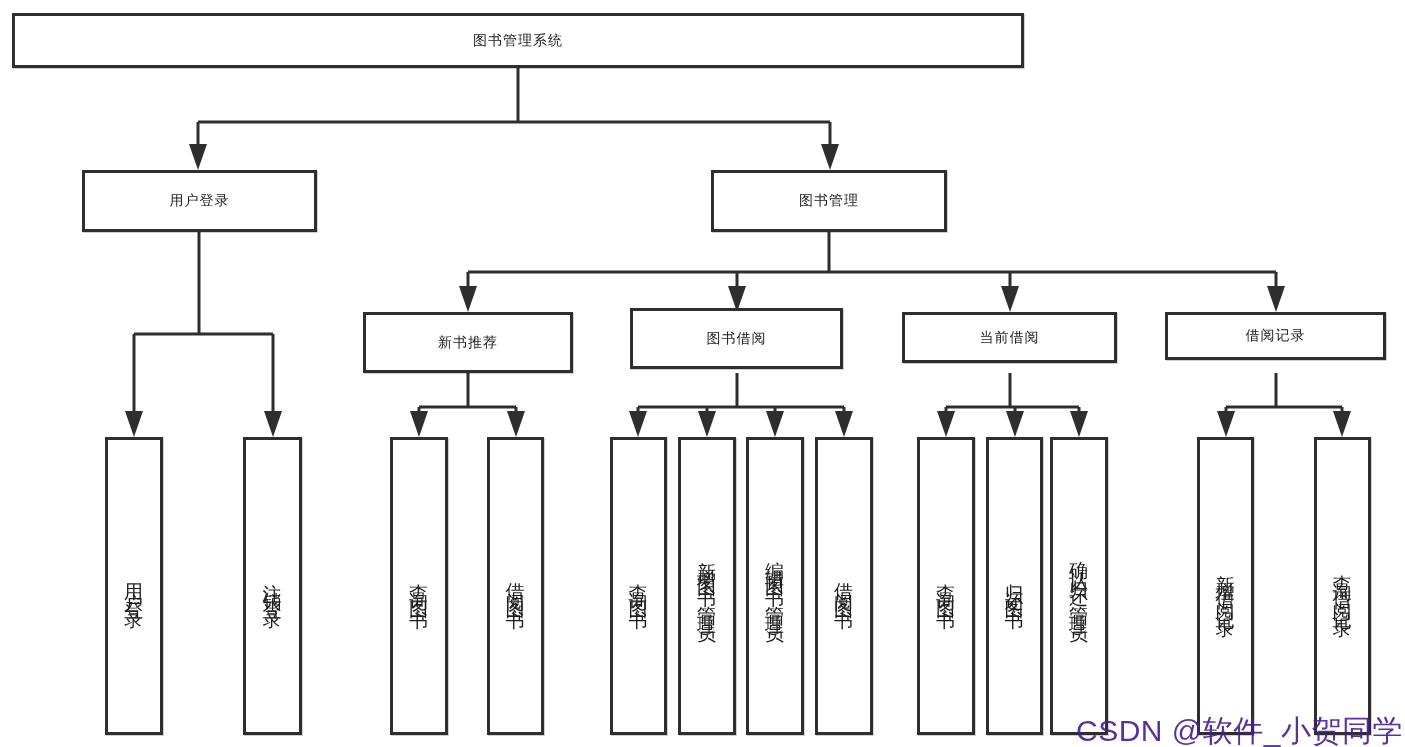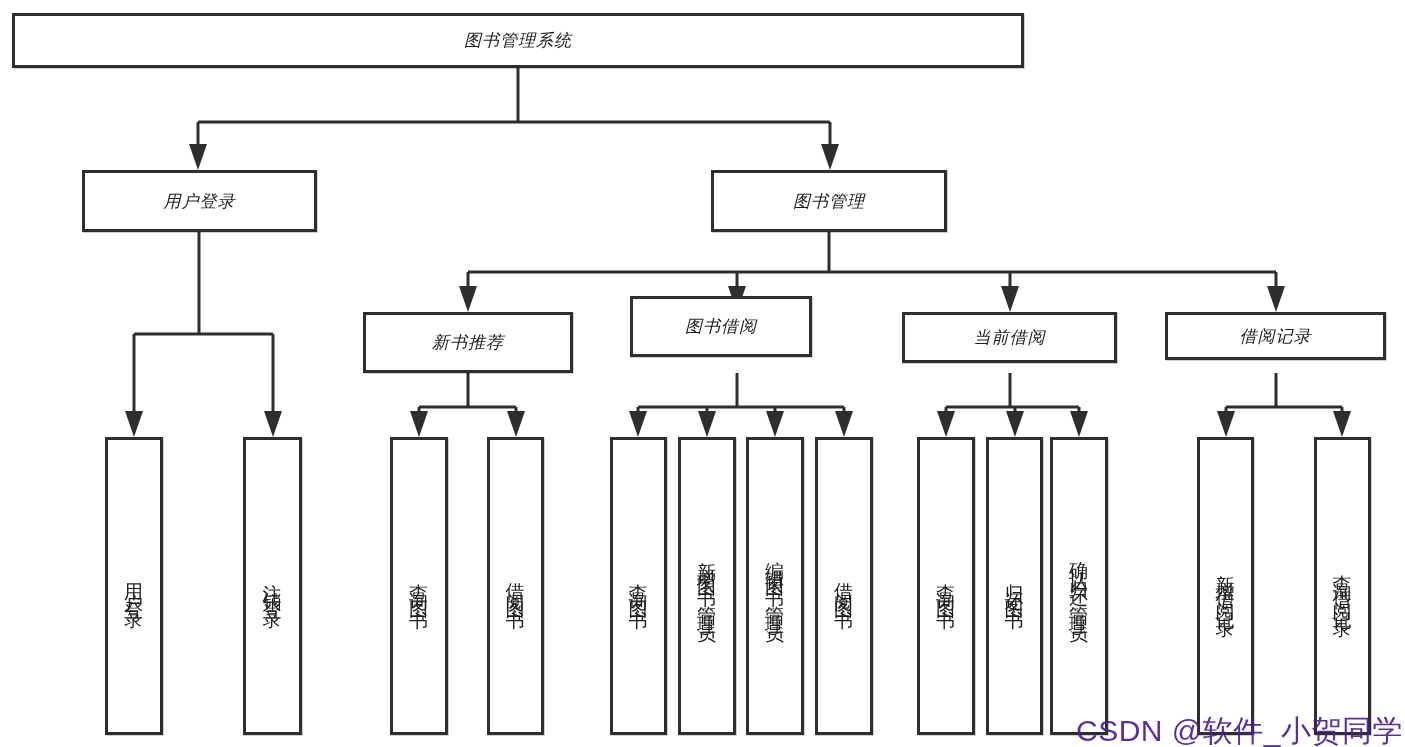--- a/index.html
+++ b/index.html
@@ -27,24 +27,23 @@
     box-sizing: border-box;
     border: 3px solid #2e2e2e;
     background: #ffffff;
     color: #1c1c1c;
     display: flex;
     align-items: center;
     justify-content: center;
     box-shadow: 1px 1px 0 rgba(0,0,0,0.18);
   }
   .hnode {
-    font-size: 17px;
+    font-size: 14px;
     letter-spacing: 1px;
     white-space: nowrap;
-    font-style: italic;
   }
   .leaf .vtext {
     writing-mode: vertical-rl;
     text-orientation: mixed;
     font-size: 19px;
     letter-spacing: 9px;
     line-height: 1;
   }
   .watermark {
     position: absolute;
@@ -134,21 +133,21 @@
   <div class="node hnode" style="left:82px; top:170px; width:235px; height:62px;">
     <span>用户登录</span>
   </div>
   <div class="node hnode" style="left:363px; top:312px; width:210px; height:61px;">
     <span>新书推荐</span>
   </div>
 
   <div class="node hnode" style="left:711px; top:170px; width:236px; height:62px;">
     <span>图书管理</span>
   </div>
-  <div class="node hnode" style="left:630px; top:296px; width:182px; height:61px;">
+  <div class="node hnode" style="left:630px; top:308px; width:213px; height:61px;">
     <span>图书借阅</span>
   </div>
   <div class="node hnode" style="left:902px; top:312px; width:215px; height:51px;">
     <span>当前借阅</span>
   </div>
   <div class="node hnode" style="left:1165px; top:312px; width:221px; height:48px;">
     <span>借阅记录</span>
   </div>
 
   <div class="node leaf" style="left:105px; top:437px; width:58px; height:298px;">

